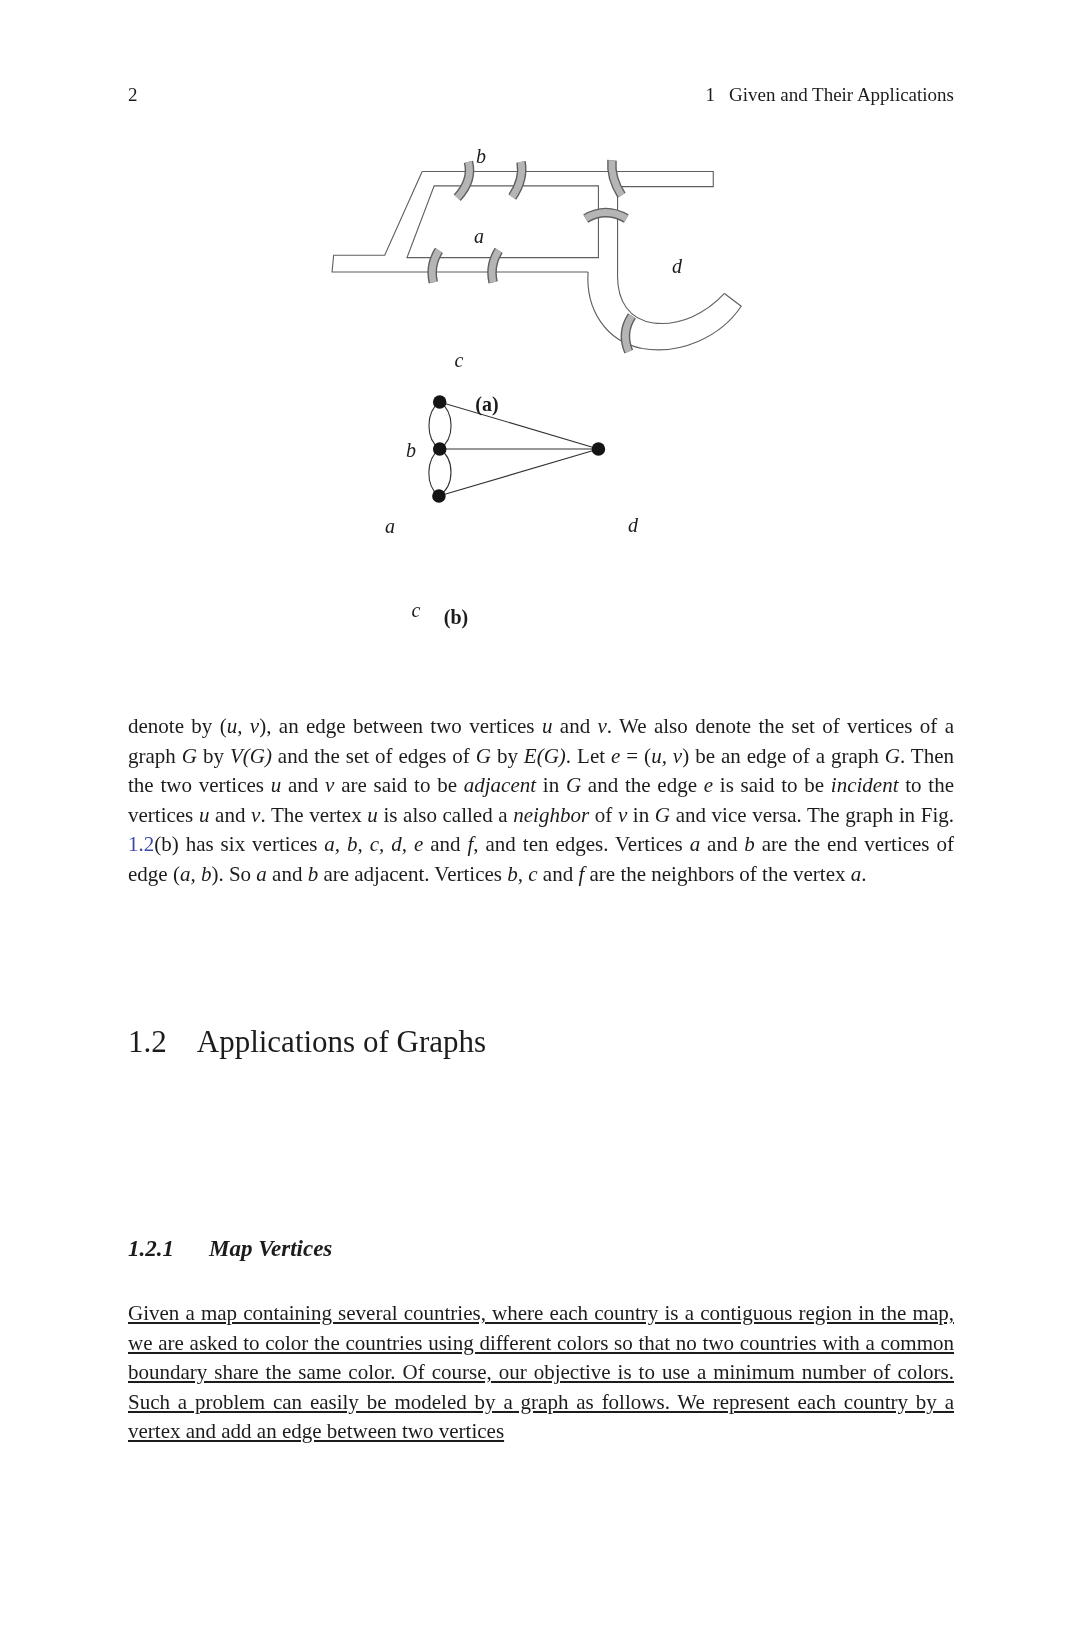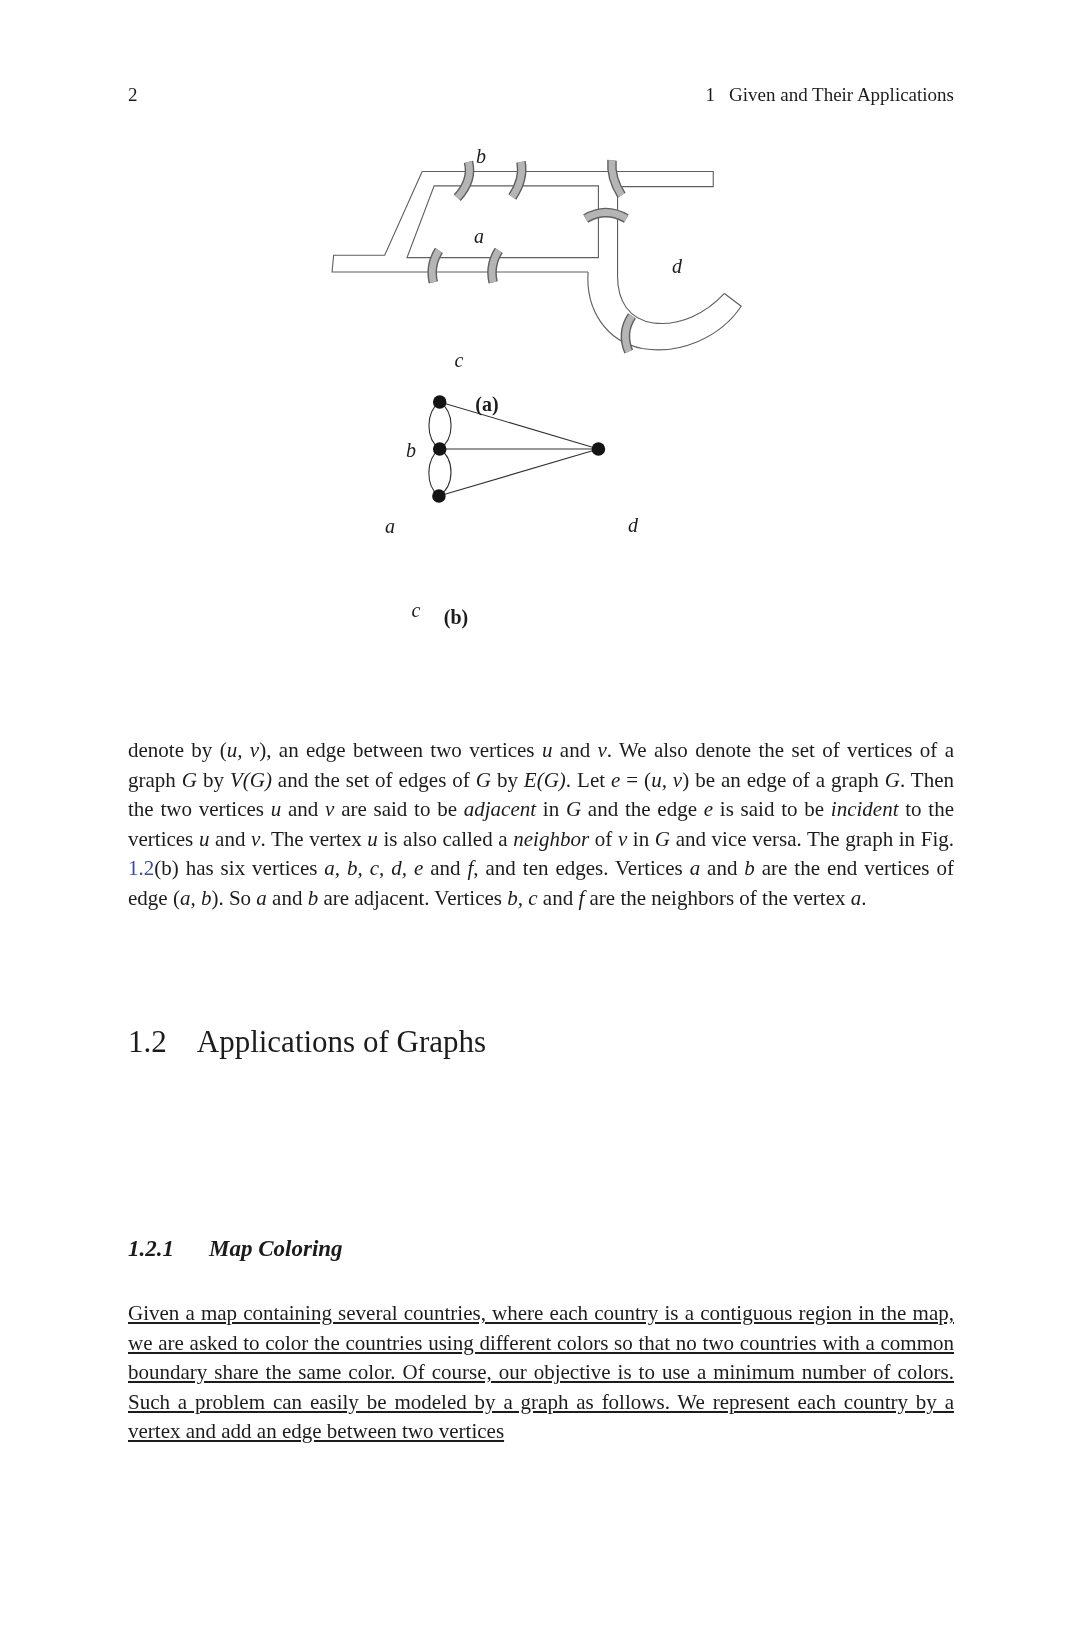--- a/index.html
+++ b/index.html
@@ -31,21 +31,21 @@
   }
   .figpart{font-style:normal; font-weight:bold;}
   
   .fig-caption{position:absolute; top:650px; left:128px; width:826px; font-size:17.5px;}
   .fig-caption .cap-label{font-weight:bold; margin-right:18px;}
   
   .body-par{
     position:absolute; left:128px; width:826px;
     font-size:21px; line-height:29.5px; text-align:justify;
   }
-  .par-1{top:712px;margin-top:24px;}
+  .par-1{top:712px;}
   .par-2{top:1097px;}
   .par-3{top:1299px;text-decoration:underline;}
   .seg-i{font-style:italic;}
   .seg-link{color:var(--link);}
   .h-section{
     position:absolute; left:128px; top:1024px;
     font-size:31px; font-weight:normal;
   }
   .h-section .h-num{margin-right:30px;}
   .h-subsection{
@@ -123,18 +123,18 @@
 
 
   <div class="body-par par-1"><span>denote by (</span><span class="seg-i">u, v</span><span>), an edge between two vertices </span><span class="seg-i">u</span><span> and </span><span class="seg-i">v</span><span>. We also denote the set of vertices of a graph </span><span class="seg-i">G</span><span> by </span><span class="seg-i">V(G)</span><span> and the set of edges of </span><span class="seg-i">G</span><span> by </span><span class="seg-i">E(G)</span><span>. Let </span><span class="seg-i">e</span><span> = (</span><span class="seg-i">u, v</span><span>) be an edge of a graph </span><span class="seg-i">G</span><span>. Then the two vertices </span><span class="seg-i">u</span><span> and </span><span class="seg-i">v</span><span> are said to be </span><span class="seg-i">adjacent</span><span> in </span><span class="seg-i">G</span><span> and the edge </span><span class="seg-i">e</span><span> is said to be </span><span class="seg-i">incident</span><span> to the vertices </span><span class="seg-i">u</span><span> and </span><span class="seg-i">v</span><span>. The vertex </span><span class="seg-i">u</span><span> is also called a </span><span class="seg-i">neighbor</span><span> of </span><span class="seg-i">v</span><span> in </span><span class="seg-i">G</span><span> and vice versa. The graph in Fig. </span><span class="seg-link">1.2</span><span>(b) has six vertices </span><span class="seg-i">a, b, c, d, e</span><span> and </span><span class="seg-i">f</span><span>, and ten edges. Vertices </span><span class="seg-i">a</span><span> and </span><span class="seg-i">b</span><span> are the end vertices of edge (</span><span class="seg-i">a, b</span><span>). So </span><span class="seg-i">a</span><span> and </span><span class="seg-i">b</span><span> are adjacent. Vertices </span><span class="seg-i">b, c</span><span> and </span><span class="seg-i">f</span><span> are the neighbors of the vertex </span><span class="seg-i">a</span><span>.</span></div>
 
   <div class="h-section">
     <span class="h-num">1.2</span><span>Applications of Graphs</span>
   </div>
 
 
   <div class="h-subsection">
-    <span class="h-num">1.2.1</span><span>Map Coloring</span>
+    <span class="h-num">1.2.1</span><span>Map Vertices</span>
   </div>
 
   <div class="body-par par-3">Given a map containing several countries, where each country is a contiguous region in the map, we are asked to color the countries using different colors so that no two countries with a common boundary share the same color. Of course, our objective is to use a minimum number of colors. Such a problem can easily be modeled by a graph as follows. We represent each country by a vertex and add an edge between two vertices</div>
 
 </div>
 
 </body></html>

